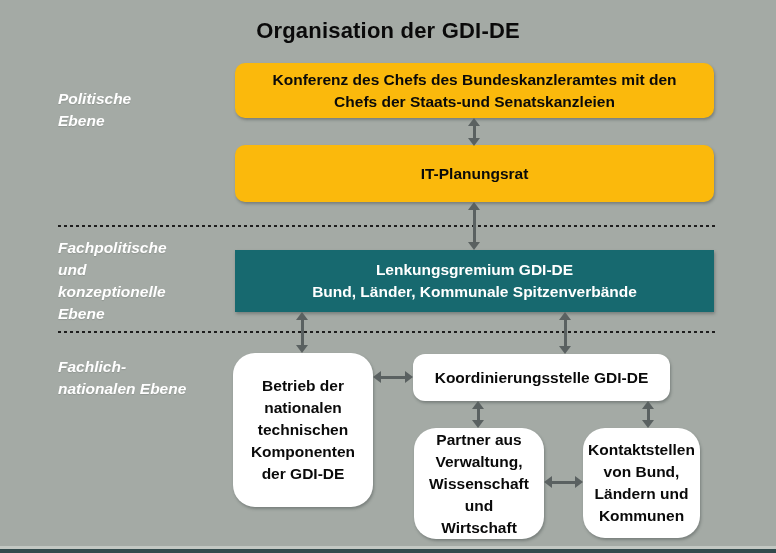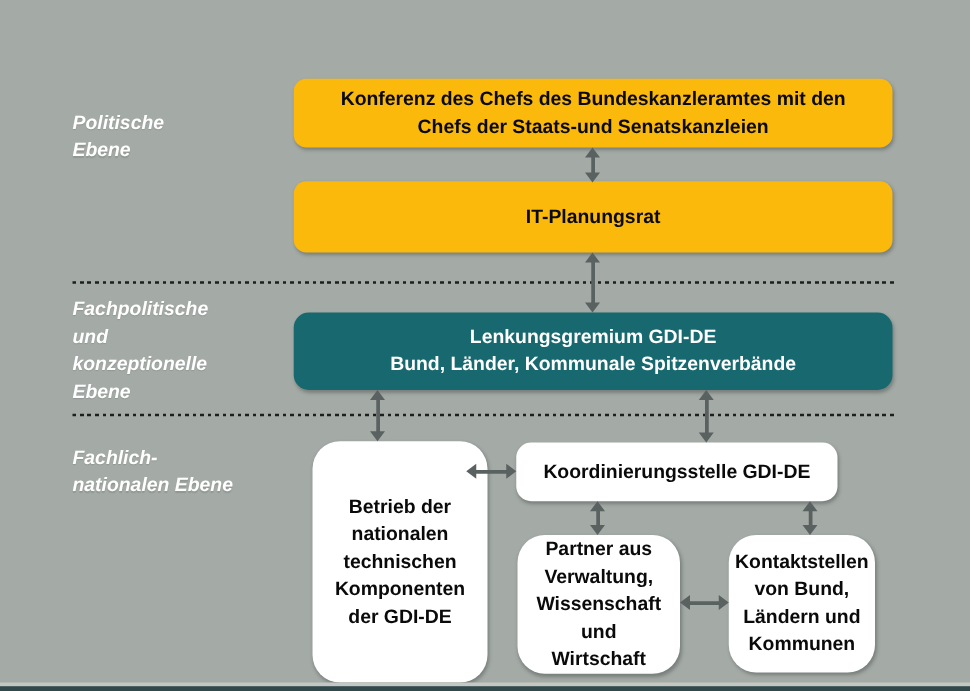--- a/index.html
+++ b/index.html
@@ -14,21 +14,21 @@
   .title{position:absolute;top:18px;left:0;width:776px;text-align:center;
          font-size:22px;font-weight:bold;color:var(--text-dark);letter-spacing:.2px;}
   .level-label{position:absolute;left:58px;width:180px;color:var(--text-light);
          font-size:15.5px;font-weight:bold;font-style:italic;line-height:1.42;
          white-space:pre-line;text-shadow:0 1px 1px rgba(0,0,0,.12);}
   .box{position:absolute;display:flex;align-items:center;justify-content:center;
          text-align:center;font-weight:bold;white-space:pre-line;line-height:1.42;
          font-size:15.5px;color:var(--text-dark);
          box-shadow:1px 2px 3px rgba(40,48,48,.35);}
   .box.orange{background:var(--box-orange);border-radius:10px;}
-  .box.teal{background:var(--box-teal);color:var(--text-light);border-radius:12px;}
+  .box.teal{background:var(--box-teal);color:var(--text-light);border-radius:0;}
   .box.white{background:var(--box-white);border-radius:12px;}
   .box.white.tall{border-radius:22px;}
   .dashed{position:absolute;left:58px;width:659px;height:2px;
          background:repeating-linear-gradient(90deg,#1e1e1e 0 3px,transparent 3px 6px);}
   .varrow,.harrow{position:absolute;}
   .varrow{width:12px;}
   .varrow .stem{position:absolute;left:4.5px;top:6px;bottom:6px;width:3px;background:var(--arrow);}
   .varrow::before{content:"";position:absolute;top:0;left:0;width:0;height:0;
          border-left:6px solid transparent;border-right:6px solid transparent;
          border-bottom:8px solid var(--arrow);}
@@ -44,20 +44,21 @@
          border-top:6px solid transparent;border-bottom:6px solid transparent;
          border-left:8px solid var(--arrow);}
   .bottom-line{position:absolute;left:0;bottom:4px;width:776px;height:3px;background:var(--bottom-line);}
   .bottom-bar{position:absolute;left:0;bottom:0;width:776px;height:4px;background:var(--bottom-bar);}
 </style>
 </head>
 <body>
 
 <div class="slide">
 
+  <div class="title">Organisation der GDI-DE</div>
 
   <div class="level-label" style="top:88px;">Politische
 Ebene</div>
   <div class="level-label" style="top:237px;">Fachpolitische
 und
 konzeptionelle
 Ebene</div>
   <div class="level-label" style="top:356px;">Fachlich-
 nationalen Ebene</div>
 
@@ -67,21 +68,21 @@
   <div class="box orange" style="left:235px;top:63px;width:479px;height:55px;padding:4px 24px;">Konferenz des Chefs des Bundeskanzleramtes mit den
 Chefs der Staats-und Senatskanzleien</div>
 
   <div class="box orange" style="left:235px;top:145px;width:479px;height:57px;">IT-Planungsrat</div>
 
   <div class="box teal" style="left:235px;top:250px;width:479px;height:62px;padding:4px 18px;">Lenkungsgremium GDI-DE
 Bund, Länder, Kommunale Spitzenverbände</div>
 
   <div class="box white" style="left:413px;top:354px;width:257px;height:47px;">Koordinierungsstelle GDI-DE</div>
 
-  <div class="box white tall" style="left:250px;top:353px;width:140px;height:193px;padding:25px 6px;">Betrieb der
+  <div class="box white tall" style="left:233px;top:353px;width:140px;height:154px;padding:25px 6px;">Betrieb der
 nationalen
 technischen
 Komponenten
 der GDI-DE</div>
 
   <div class="box white tall" style="left:414px;top:428px;width:130px;height:111px;padding:6px 4px;">Partner aus
 Verwaltung,
 Wissenschaft
 und
 Wirtschaft</div>

